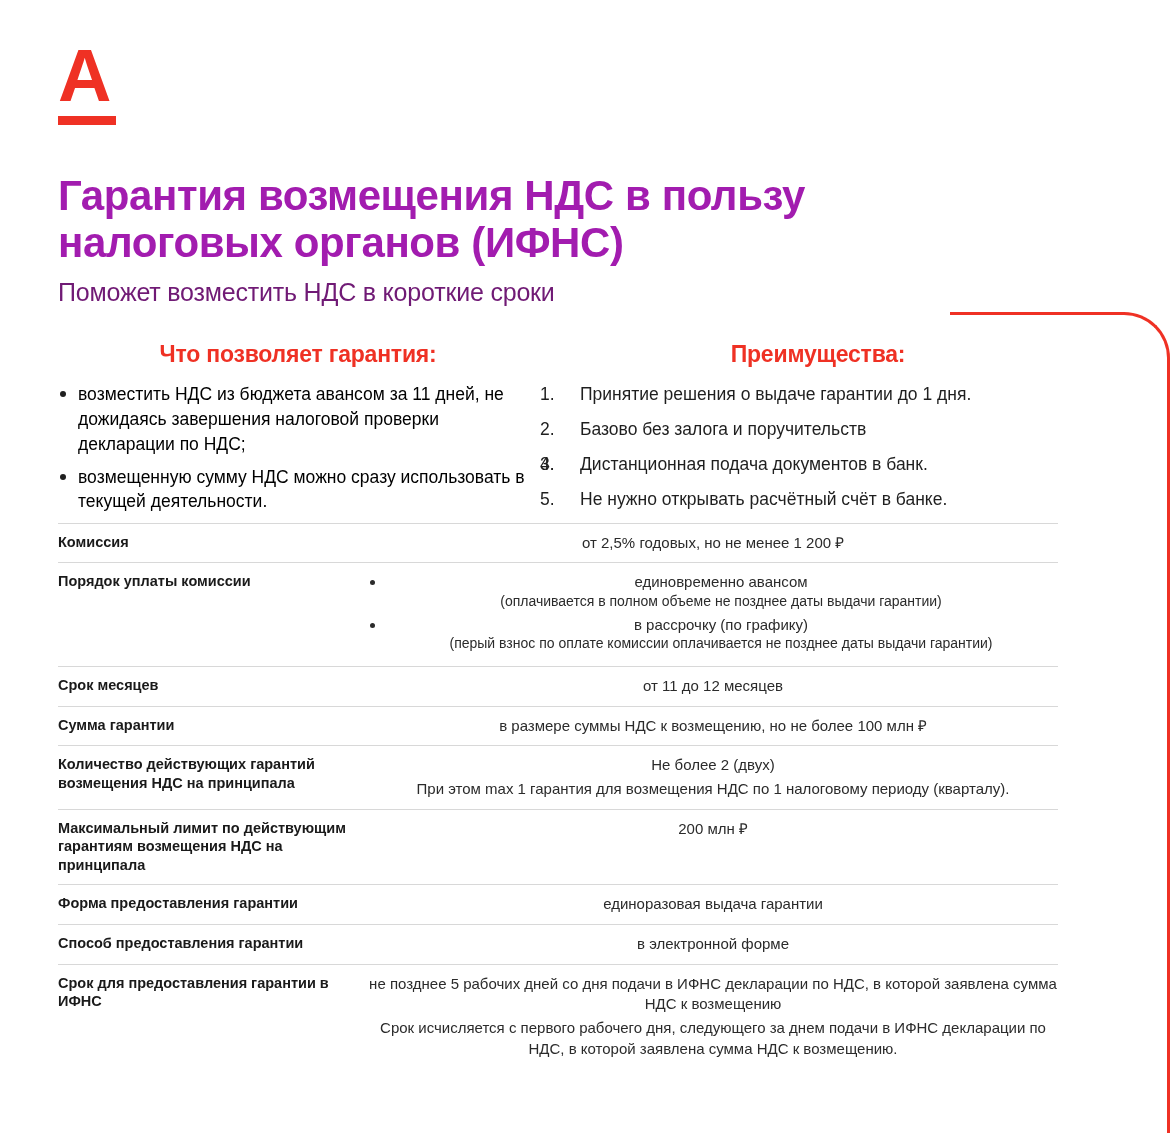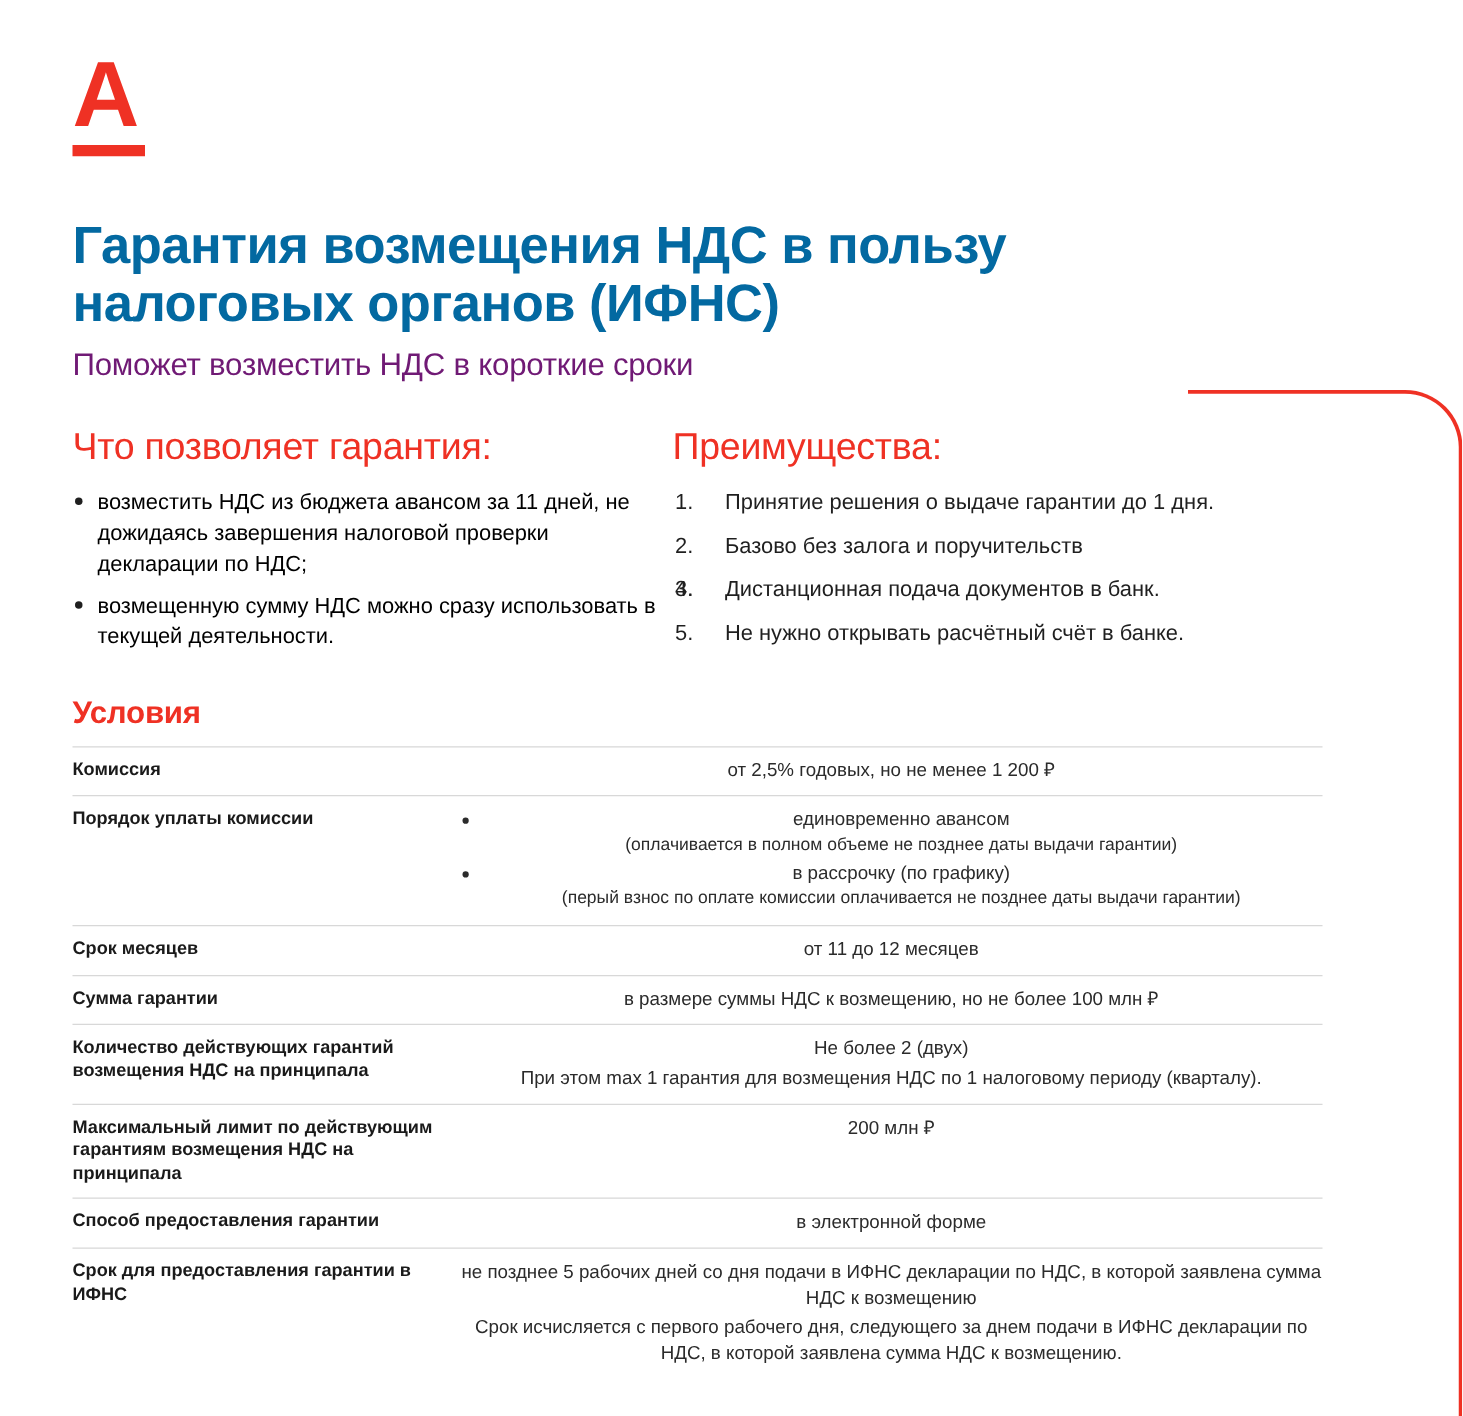--- a/index.html
+++ b/index.html
@@ -58,21 +58,21 @@
     height: 9px;
     background: #ef3124;
     margin-top: 8px;
   }
 
   h1.title {
     margin: 0;
     font-size: 42px;
     line-height: 1.12;
     font-weight: bold;
-    color: #0369a1;
+    color: #a21caf;
     letter-spacing: -0.4px;
     max-width: 760px;
     position: relative;
     z-index: 2;
   }
 
   .subtitle {
     margin: 12px 0 0 0;
     font-size: 25px;
     color: #701a75;
@@ -83,24 +83,25 @@
   .two-cols {
     display: flex;
     margin-top: 34px;
     gap: 0px;
   }
   .col-left { width: 480px; }
   .col-right { width: 560px; }
 
   h2.sec {
     margin: 0 0 14px 0;
-    font-size: 30px;
-    font-weight: normal;
+    font-size: 23px;
+    font-weight: bold;
     color: #ef3124;
     letter-spacing: -0.2px;
+    text-align: center;
   }
 
   ul.bullets {
     margin: 0;
     padding: 0;
     list-style: none;
   }
   ul.bullets li {
     position: relative;
     padding-left: 20px;
@@ -249,21 +250,20 @@
           <span>Дистанционная подача документов в банк.</span>
         </li>
         <li>
           <span class="num">5.</span>
           <span>Не нужно открывать расчётный счёт в банке.</span>
         </li>
       </ol>
     </div>
   </div>
 
-  <h2 class="conditions">Условия</h2>
 
   <table class="cond">
     <tbody>
       <tr>
         <td class="label">Комиссия</td>
         <td class="value">от 2,5% годовых, но не менее 1 200 ₽</td>
       </tr>
 
       <tr>
         <td class="label">Порядок уплаты комиссии</td>
@@ -297,20 +297,24 @@
           <div class="value-line">Не более 2 (двух)</div>
           <div class="value-line">При этом max 1 гарантия для возмещения НДС по 1 налоговому периоду (кварталу).</div>
         </td>
       </tr>
 
       <tr>
         <td class="label">Максимальный лимит по действующим гарантиям возмещения НДС на принципала</td>
         <td class="value">200 млн ₽</td>
       </tr>
 
+      <tr>
+        <td class="label">Форма предоставления гарантии</td>
+        <td class="value">единоразовая выдача гарантии</td>
+      </tr>
 
       <tr>
         <td class="label">Способ предоставления гарантии</td>
         <td class="value">в электронной форме</td>
       </tr>
 
       <tr>
         <td class="label">Срок для предоставления гарантии в ИФНС</td>
         <td class="value">
           <div class="value-line">не позднее 5 рабочих дней со дня подачи в ИФНС декларации по НДС, в которой заявлена сумма НДС к возмещению</div>

